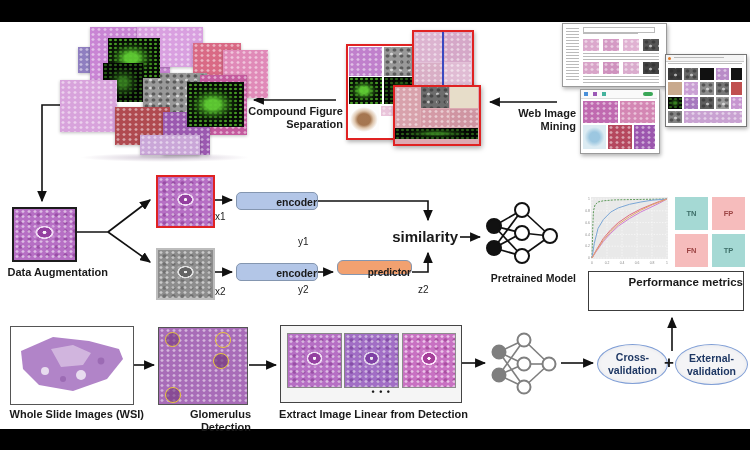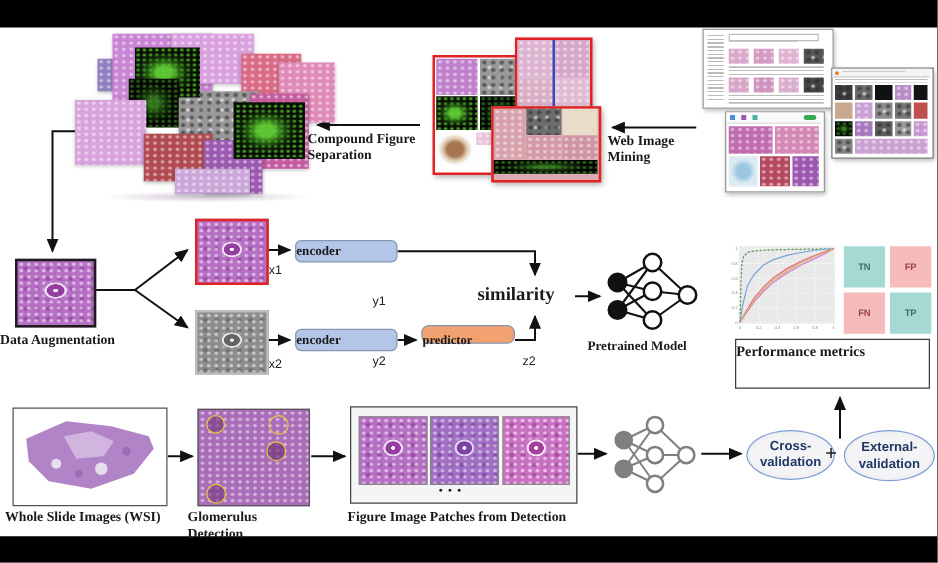--- a/index.html
+++ b/index.html
@@ -1,20 +1,20 @@
 <!DOCTYPE html>
 <html><head>
 <meta charset="utf-8">
 <style>
   html,body{margin:0;padding:0;background:#000;}
   #stage{position:relative;width:750px;height:450px;background:#fff;overflow:hidden;
          font-family:"Liberation Sans",sans-serif;color:#1a1a1a;}
   .abs{position:absolute;}
   .bar{left:0;width:750px;background:#000;}
-  .lbl{font-weight:bold;color:#1a1a1a;text-align:left;line-height:1.18;font-family:Liberation Serif, serif;}
+  .lbl{font-weight:bold;color:#1a1a1a;text-align:right;line-height:1.18;}
   
   .histo{background-image:radial-gradient(rgba(255,255,255,.5) 1px,rgba(255,255,255,0) 2px);background-size:6px 5px;box-shadow:0 1px 3px rgba(0,0,0,.25);}
   .glomtex{background:
     radial-gradient(ellipse 40% 34% at 50% 46%, rgba(255,255,255,.9) 0 7%, rgba(146,60,158,.95) 9% 28%, rgba(242,224,246,.95) 30% 36%, rgba(186,120,198,.55) 38% 46%, rgba(0,0,0,0) 52%),
     radial-gradient(rgba(255,255,255,.55) 1px, rgba(255,255,255,0) 2px) 0 0/6px 5px,
     radial-gradient(rgba(120,40,130,.45) 1.3px, rgba(0,0,0,0) 2.6px) 2px 2px/9px 8px,
     #b66fc4;}
   .emtex{background:
     radial-gradient(rgba(40,40,40,.55) 1.3px, rgba(0,0,0,0) 2.4px) 0 0/7px 6px,
     radial-gradient(rgba(255,255,255,.6) 1px, rgba(0,0,0,0) 2px) 3px 3px/9px 8px,
@@ -110,21 +110,21 @@
     <div class="abs" style="left:53px;top:59px;width:84px;height:57px;border:2.5px solid #e02222;z-index:3;background:#dcaab2;box-shadow:1px 2px 5px rgba(0,0,0,.35);">
       <div class="abs emtex" style="left:26px;top:0;width:28px;height:21px;background-color:#6d6d6d;"></div>
       <div class="abs" style="left:55px;top:0;width:28px;height:21px;background:#e7ddc9;"></div>
       <div class="abs histo" style="left:0;top:0;width:25px;height:40px;background-color:#d8a2ac;box-shadow:none;"></div>
       <div class="abs histo" style="left:26px;top:22px;width:28px;height:18px;background-color:#d49aa6;box-shadow:none;"></div>
       <div class="abs histo" style="left:55px;top:22px;width:28px;height:18px;background-color:#cf95a2;box-shadow:none;"></div>
       <div class="abs fluor dim" style="left:0;top:41px;width:83px;height:11px;"></div>
     </div>
   </div>
 
-  <div class="abs lbl" style="left:486px;top:107px;width:74px;font-size:11px;z-index:3;">
+  <div class="abs lbl" style="left:502px;top:107px;width:74px;font-size:11px;z-index:3;">
     <div>Web Image</div>
     <div>Mining</div>
   </div>
 
   <div class="abs winbox" style="left:562px;top:23px;width:103px;height:62px;z-index:3;">
     <div class="abs txtlines" style="left:3px;top:4px;width:13px;height:52px;"></div>
     <div class="abs" style="left:20px;top:3px;width:70px;height:4px;border:0.5px solid #bbb;"></div>
     <div class="abs txtlines" style="left:20px;top:9px;width:55px;height:3px;"></div>
     <div class="abs histo" style="left:20px;top:15px;width:16px;height:12px;background-color:#dba8cc;box-shadow:none;"></div>
     <div class="abs histo" style="left:40px;top:15px;width:16px;height:12px;background-color:#d49ac4;box-shadow:none;"></div>
@@ -321,15 +321,15 @@
       <circle cx="11" cy="43" r="6.5" fill="#7f7f7f"></circle>
       <circle cx="36" cy="8" r="6.5" fill="#fff"></circle>
       <circle cx="36" cy="32" r="6.5" fill="#fff"></circle>
       <circle cx="36" cy="55" r="6.5" fill="#fff"></circle>
       <circle cx="61" cy="32" r="6.5" fill="#fff"></circle>
     </g>
   </svg>
 
   <div class="abs lbl" style="left:4px;top:408px;width:140px;font-size:11px;z-index:3;">Whole Slide Images (WSI)</div>
   <div class="abs lbl" style="left:150px;top:408px;width:101px;font-size:11px;z-index:3;">Glomerulus Detection</div>
-  <div class="abs lbl" style="left:278px;top:408px;width:190px;font-size:11px;z-index:3;">Figure Image Patches from Detection</div>
+  <div class="abs lbl" style="left:278px;top:408px;width:190px;font-size:11px;z-index:3;">Extract Image Linear from Detection</div>
 
 </div>
 
 </body></html>

